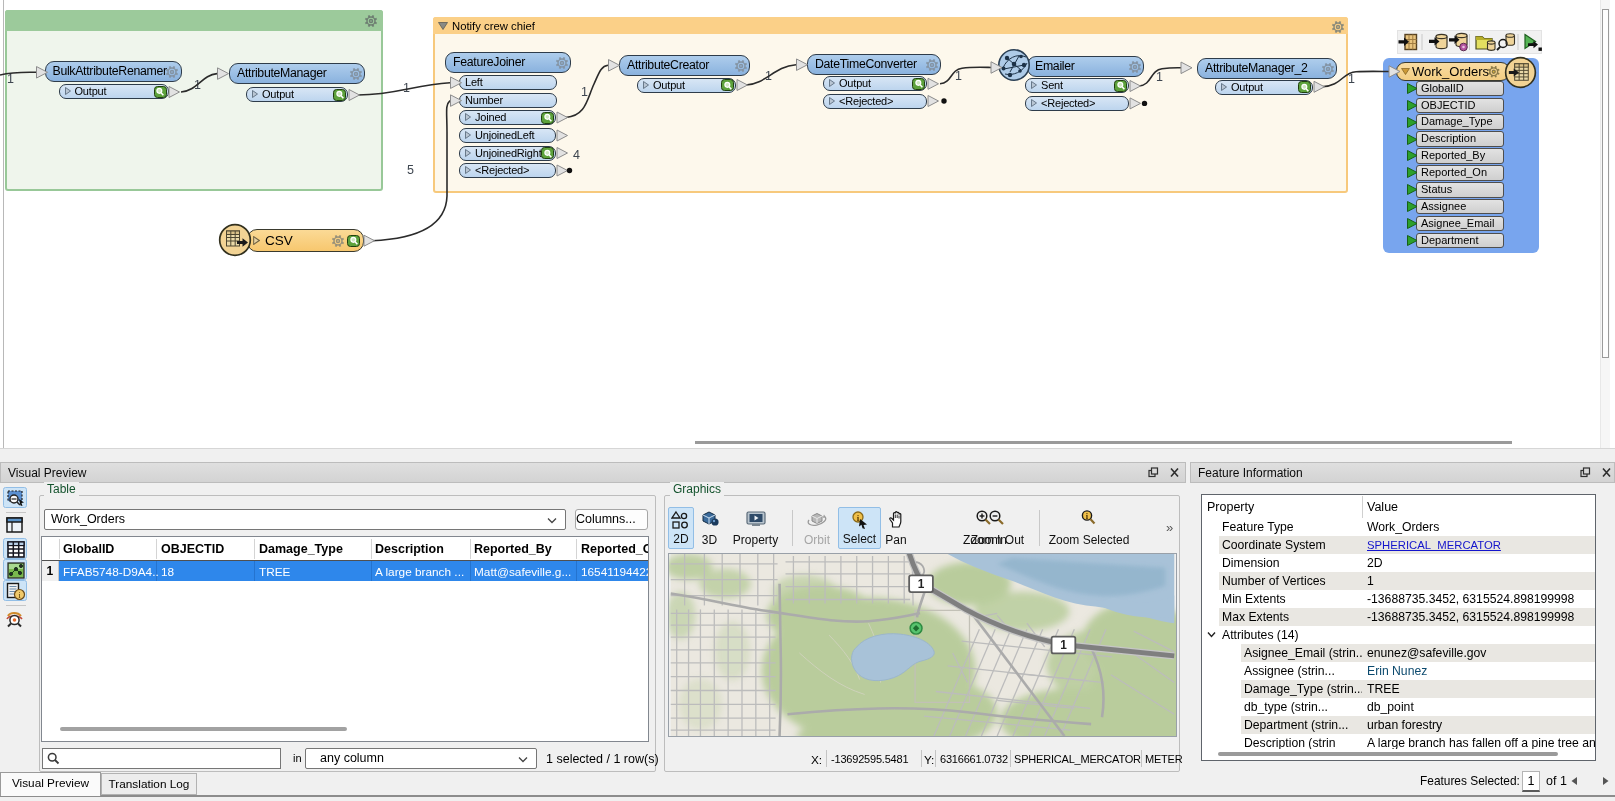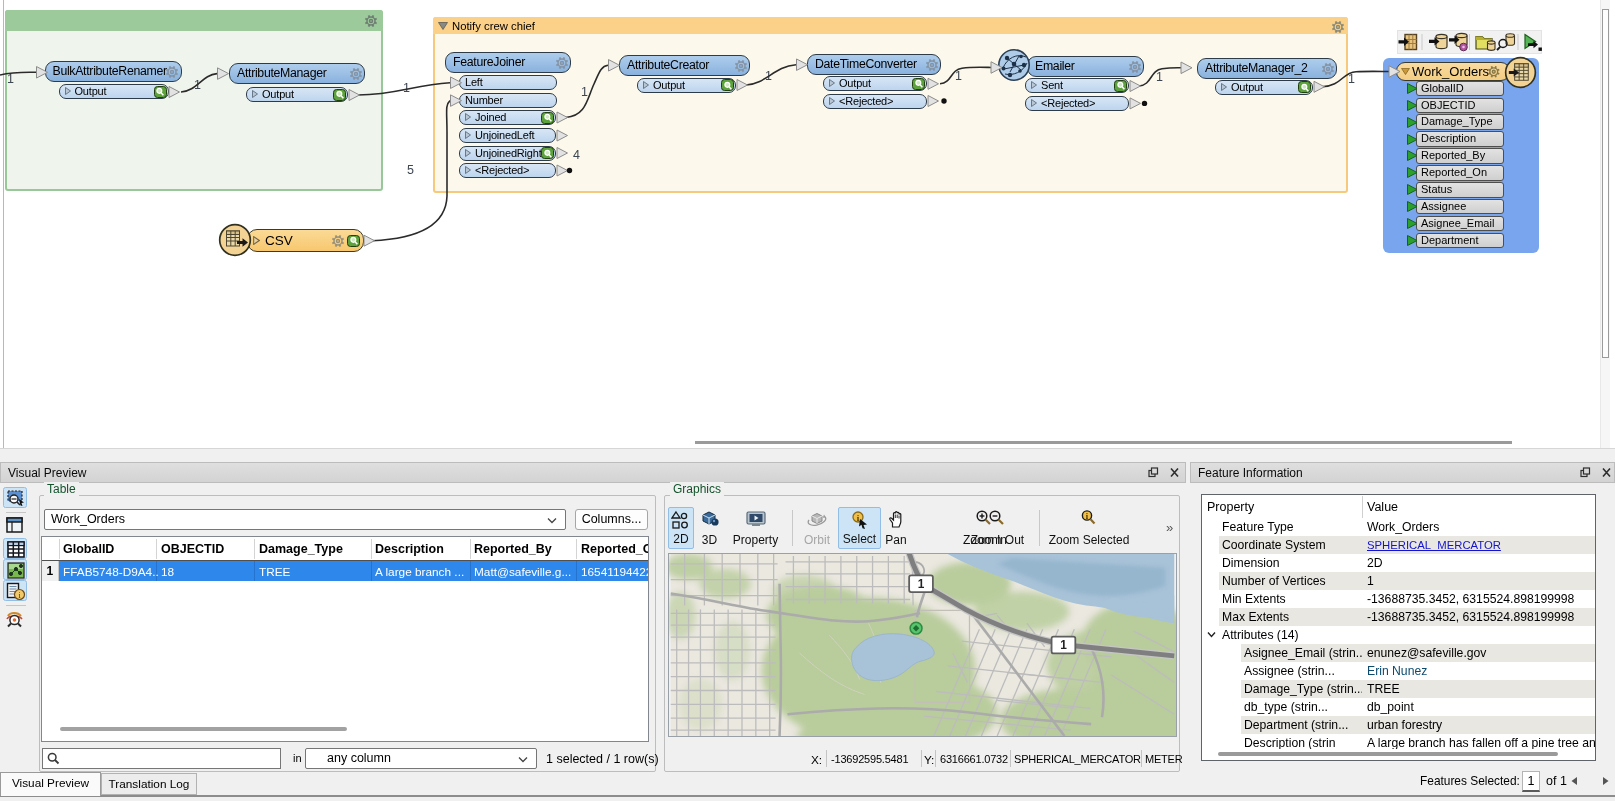--- a/index.html
+++ b/index.html
@@ -558,21 +558,21 @@
       <circle cx="9.5" cy="10" r="4.6" fill="#fff" stroke="#2a2a2a" stroke-width="1.5"></circle>
       <circle cx="9.5" cy="10" r="1.8" fill="#e86a2a"></circle>
       <line x1="6" y1="13.5" x2="3" y2="16.5" stroke="#2a2a2a" stroke-width="2"></line>
       <line x1="13" y1="13.5" x2="16" y2="16.5" stroke="#2a2a2a" stroke-width="2"></line>
     </svg></div>
 <div class="gbox" style="left:39px;top:495px;width:617px;height:277px"></div>
 <div class="glab" style="left:44px;top:482px">Table</div>
 <div class="abs" style="left:44px;top:509px;width:522px;height:21px;background:#fff;border:1px solid #767676;border-radius:2px;font-size:12.5px;line-height:19px;padding-left:6px">Work_Orders<svg class="abs" style="right:8px;top:8px" width="10" height="6" viewBox="0 0 10 6">
       <path d="M1,0.5 L5,4.5 L9,0.5" fill="none" stroke="#444" stroke-width="1.3"></path>
     </svg></div>
-<div class="abs" style="left:575px;top:509px;width:73px;height:21px;background:#fdfdfd;border:1px solid #a6a6a6;border-radius:3px;font-size:12.5px;line-height:19px;text-align:center">Columns...</div>
+<div class="abs" style="left:575px;top:509px;width:73px;height:21px;background:#fdfdfd;border:1px solid #a6a6a6;border-radius:3px;font-size:12.5px;line-height:19px;text-align:left">Columns...</div>
 <div class="abs" style="left:41px;top:536px;width:608px;height:206px;background:#fff;border:1px solid #82878f"></div>
 <div class="abs" style="left:42px;top:537px;width:606px;height:24px;background:#fff;overflow:hidden">
     <div class="abs" style="left:16.5px;top:2px;width:1px;height:20px;background:#d4d4d4"></div>
     <div class="abs" style="left:114px;top:2px;width:1px;height:20px;background:#d4d4d4"></div>
     <div class="abs" style="left:212px;top:2px;width:1px;height:20px;background:#d4d4d4"></div>
     <div class="abs" style="left:329px;top:2px;width:1px;height:20px;background:#d4d4d4"></div>
     <div class="abs" style="left:428px;top:2px;width:1px;height:20px;background:#d4d4d4"></div>
     <div class="abs" style="left:534px;top:2px;width:1px;height:20px;background:#d4d4d4"></div>
     <div class="abs" style="left:21px;top:5px;font-size:12.5px;font-weight:bold;white-space:nowrap">GlobalID</div>
     <div class="abs" style="left:119px;top:5px;font-size:12.5px;font-weight:bold;white-space:nowrap">OBJECTID</div>
@@ -595,21 +595,21 @@
     <div class="abs" style="left:333px;top:3.5px;width:96px;overflow:hidden;font-size:11.8px;color:#fff;white-space:nowrap">A large branch ...</div>
     <div class="abs" style="left:432px;top:3.5px;width:103px;overflow:hidden;font-size:11.8px;color:#fff;white-space:nowrap">Matt@safeville.g...</div>
     <div class="abs" style="left:539px;top:3.5px;width:70px;overflow:hidden;font-size:11.8px;color:#fff;white-space:nowrap">16541194422862</div>
   </div>
 <div class="abs" style="left:60px;top:727px;width:287px;height:4px;background:#a2a2a2;border-radius:2px"></div>
 <div class="abs" style="left:42px;top:748px;width:239px;height:21px;background:#fff;border:1px solid #767676"><svg width="13" height="13" viewBox="0 0 13 13" style="margin:3px 0 0 4px">
       <circle cx="5.2" cy="5.2" r="3.8" fill="none" stroke="#3a3a3a" stroke-width="1.5"></circle>
       <line x1="8" y1="8" x2="11.5" y2="11.5" stroke="#3a3a3a" stroke-width="1.8"></line>
     </svg></div>
 <div class="abs" style="left:293px;top:752px;font-size:11px">in</div>
-<div class="abs" style="left:305px;top:748px;width:232px;height:21px;background:#fff;border:1px solid #767676;border-radius:2px;font-size:12.5px;line-height:19px;padding-left:21px">any column<svg class="abs" style="right:8px;top:8px" width="10" height="6" viewBox="0 0 10 6">
+<div class="abs" style="left:305px;top:748px;width:232px;height:21px;background:#fff;border:1px solid #767676;border-radius:2px;font-size:12.5px;line-height:19px;padding-left:14px">any column<svg class="abs" style="right:8px;top:8px" width="10" height="6" viewBox="0 0 10 6">
       <path d="M1,0.5 L5,4.5 L9,0.5" fill="none" stroke="#444" stroke-width="1.3"></path>
     </svg></div>
 <div class="abs" style="left:546px;top:752px;font-size:12.5px">1 selected / 1 row(s)</div>
 <div class="gbox" style="left:664px;top:495px;width:516px;height:277px"></div>
 <div class="glab" style="left:670px;top:482px">Graphics</div>
 <div class="tbtn sel" style="left:668px;top:507px;width:26px;">
     <div class="ic"><svg width="20" height="20" viewBox="0 0 20 20" style="margin-top:0px">
         <g fill="none" stroke="#1a1a1a" stroke-width="1.3">
           <path d="M5,2 L9,8 L1,8 Z"></path>
           <circle cx="13" cy="6" r="2.6"></circle>

